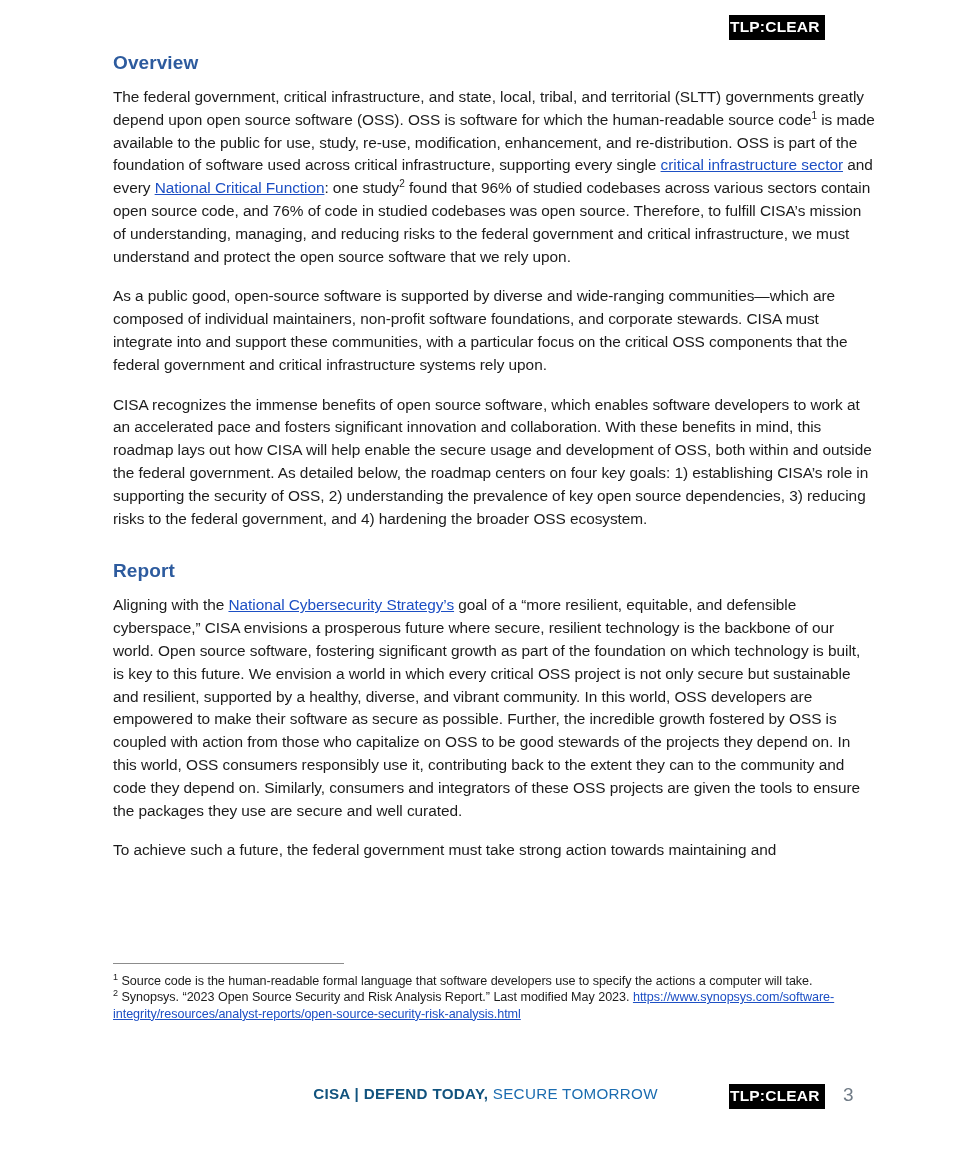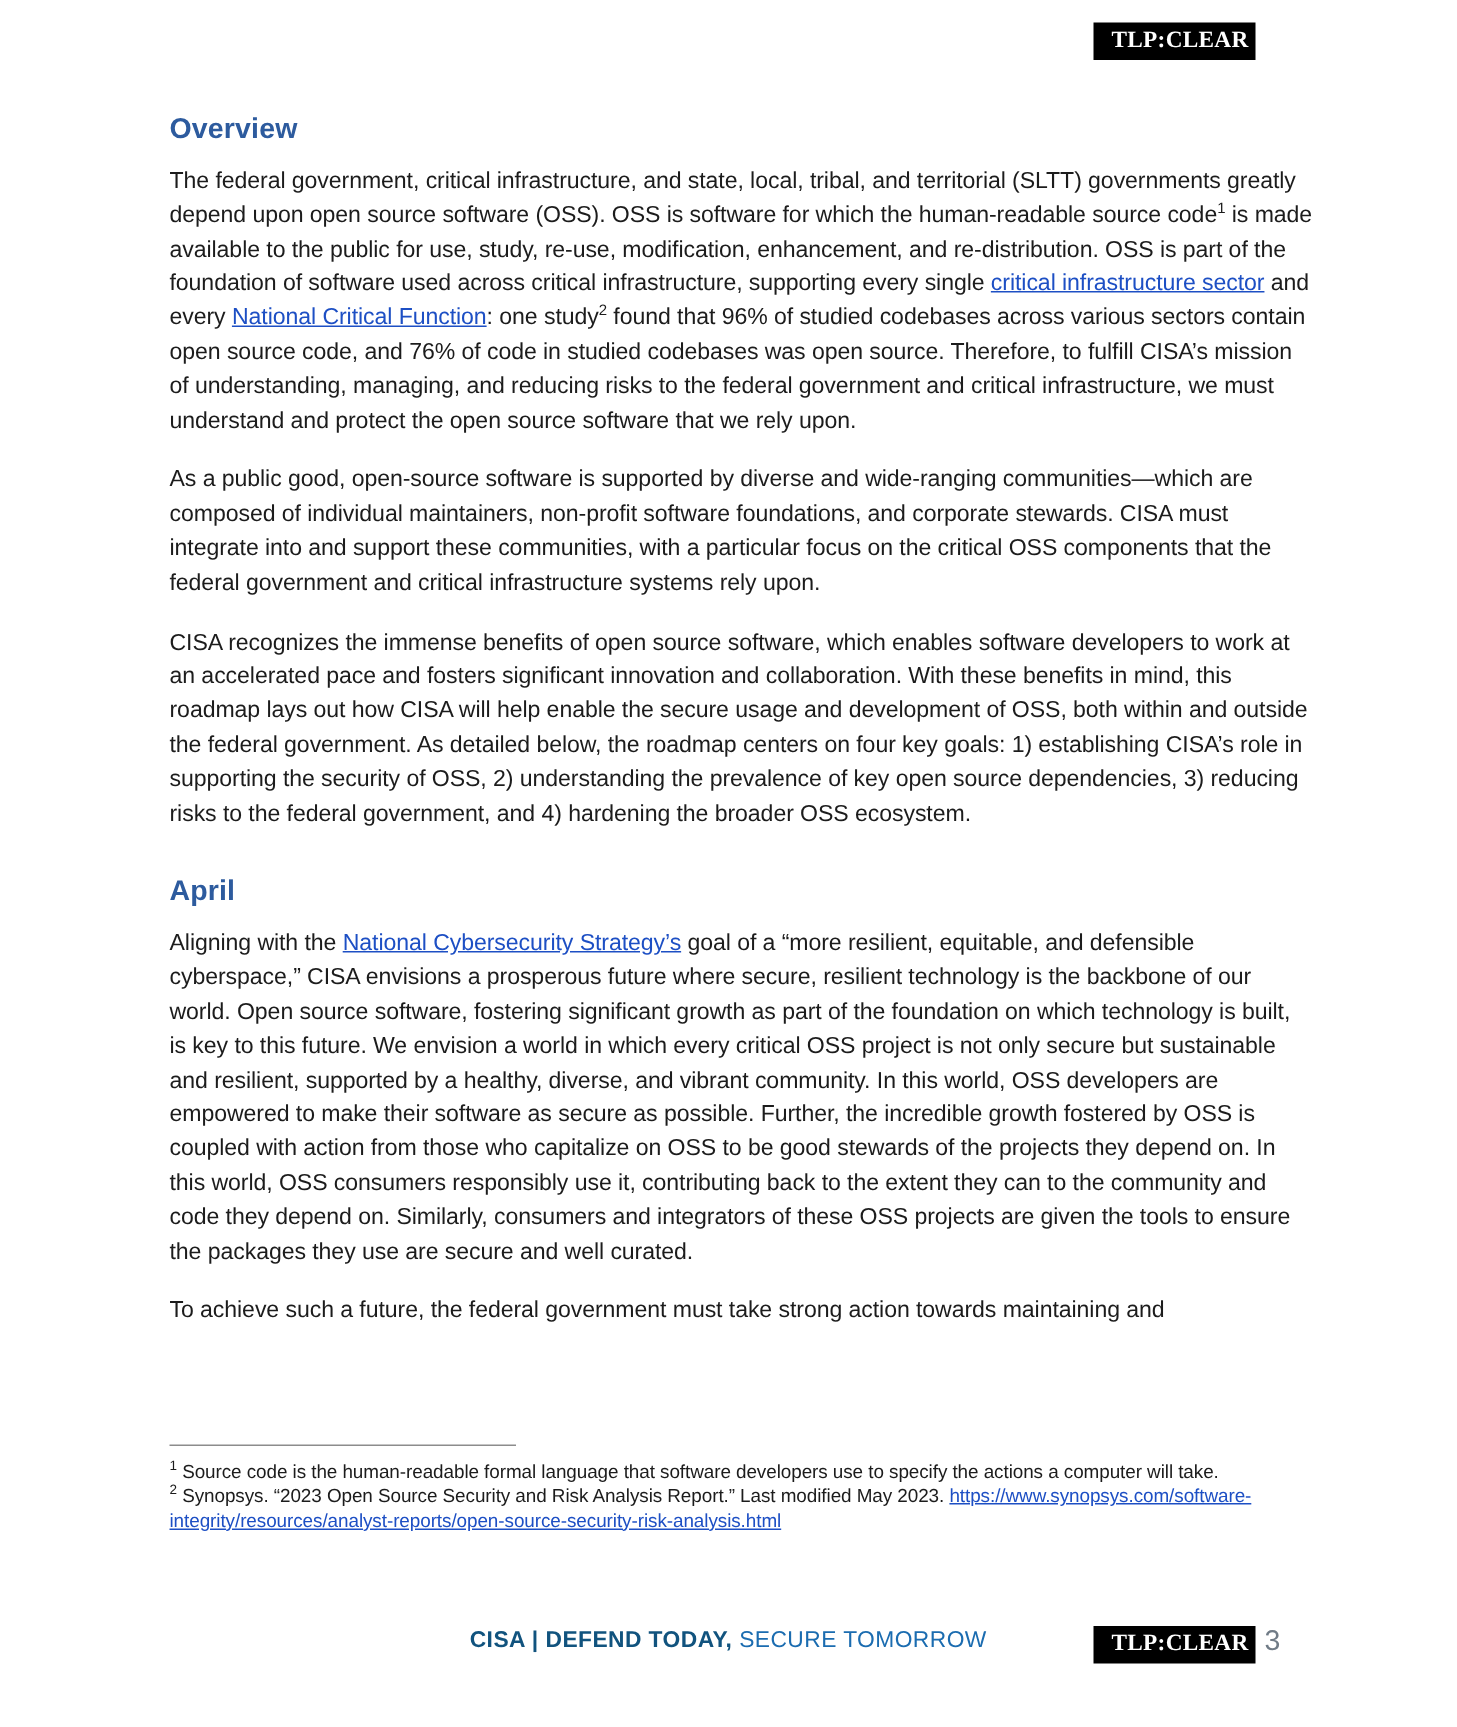--- a/index.html
+++ b/index.html
@@ -14,42 +14,42 @@
     font-family: "Liberation Sans", sans-serif;
     color: #1a1a1a;
     overflow: hidden;
   }
 
   
   .tlp-badge {
     position: absolute;
     background: #000000;
     color: #ffffff;
-    font-family: Liberation Serif, serif;
+    font-family: Liberation Sans, sans-serif;
     font-weight: bold;
     font-size: 15.5px;
     letter-spacing: 0.2px;
     line-height: 1;
-    padding: 4px 5px 5px 12px;
+    padding: 4px 5px 5px 1px;
     white-space: nowrap;
   }
   #tlp-top {
     top: 15px;
     left: 729px;
   }
   #tlp-bottom {
     top: 1084px;
     left: 729px;
   }
 
   
   .page-content {
     position: absolute;
     left: 113px;
-    top: 76px;
+    top: 52px;
     width: 762px;
   }
 
   h2.section-heading {
     font-family: "Liberation Sans", sans-serif;
     font-size: 19px;
     font-weight: bold;
     color: #2d5b9e;
     margin: 0 0 12px 0;
     letter-spacing: 0.1px;
@@ -148,21 +148,21 @@
 <div class="page-content">
 
   <h2 class="section-heading">Overview</h2>
 
   <p class="body-text"><span>The federal government, critical infrastructure, and state, local, tribal, and territorial (SLTT) governments greatly depend upon open source software (OSS). OSS is software for which the human-readable source code</span><sup class="fn-ref">1</sup><span> is made available to the public for use, study, re-use, modification, enhancement, and re-distribution. OSS is part of the foundation of software used across critical infrastructure, supporting every single </span><a class="doclink" href="#">critical infrastructure sector</a><span> and every </span><a class="doclink" href="#">National Critical Function</a><span>: one study</span><sup class="fn-ref">2</sup><span> found that 96% of studied codebases across various sectors contain open source code, and 76% of code in studied codebases was open source. Therefore, to fulfill CISA’s mission of understanding, managing, and reducing risks to the federal government and critical infrastructure, we must understand and protect the open source software that we rely upon.</span></p>
 
   <p class="body-text">As a public good, open-source software is supported by diverse and wide-ranging communities—which are composed of individual maintainers, non-profit software foundations, and corporate stewards. CISA must integrate into and support these communities, with a particular focus on the critical OSS components that the federal government and critical infrastructure systems rely upon.</p>
 
   <p class="body-text">CISA recognizes the immense benefits of open source software, which enables software developers to work at an accelerated pace and fosters significant innovation and collaboration. With these benefits in mind, this roadmap lays out how CISA will help enable the secure usage and development of OSS, both within and outside the federal government. As detailed below, the roadmap centers on four key goals: 1) establishing CISA’s role in supporting the security of OSS, 2) understanding the prevalence of key open source dependencies, 3) reducing risks to the federal government, and 4) hardening the broader OSS ecosystem.</p>
 
-  <h2 class="section-heading vision">April</h2>
+  <h2 class="section-heading vision">Report</h2>
 
   <p class="body-text"><span>Aligning with the </span><a class="doclink" href="#">National Cybersecurity Strategy’s</a><span> goal of a “more resilient, equitable, and defensible cyberspace,” CISA envisions a prosperous future where secure, resilient technology is the backbone of our world. Open source software, fostering significant growth as part of the foundation on which technology is built, is key to this future. We envision a world in which every critical OSS project is not only secure but sustainable and resilient, supported by a healthy, diverse, and vibrant community. In this world, OSS developers are empowered to make their software as secure as possible. Further, the incredible growth fostered by OSS is coupled with action from those who capitalize on OSS to be good stewards of the projects they depend on. In this world, OSS consumers responsibly use it, contributing back to the extent they can to the community and code they depend on. Similarly, consumers and integrators of these OSS projects are given the tools to ensure the packages they use are secure and well curated.</span></p>
 
   <p class="body-text">To achieve such a future, the federal government must take strong action towards maintaining and</p>
 
 </div>
 
 <div class="footnote-area">
 
   <div class="footnote-rule"></div>

